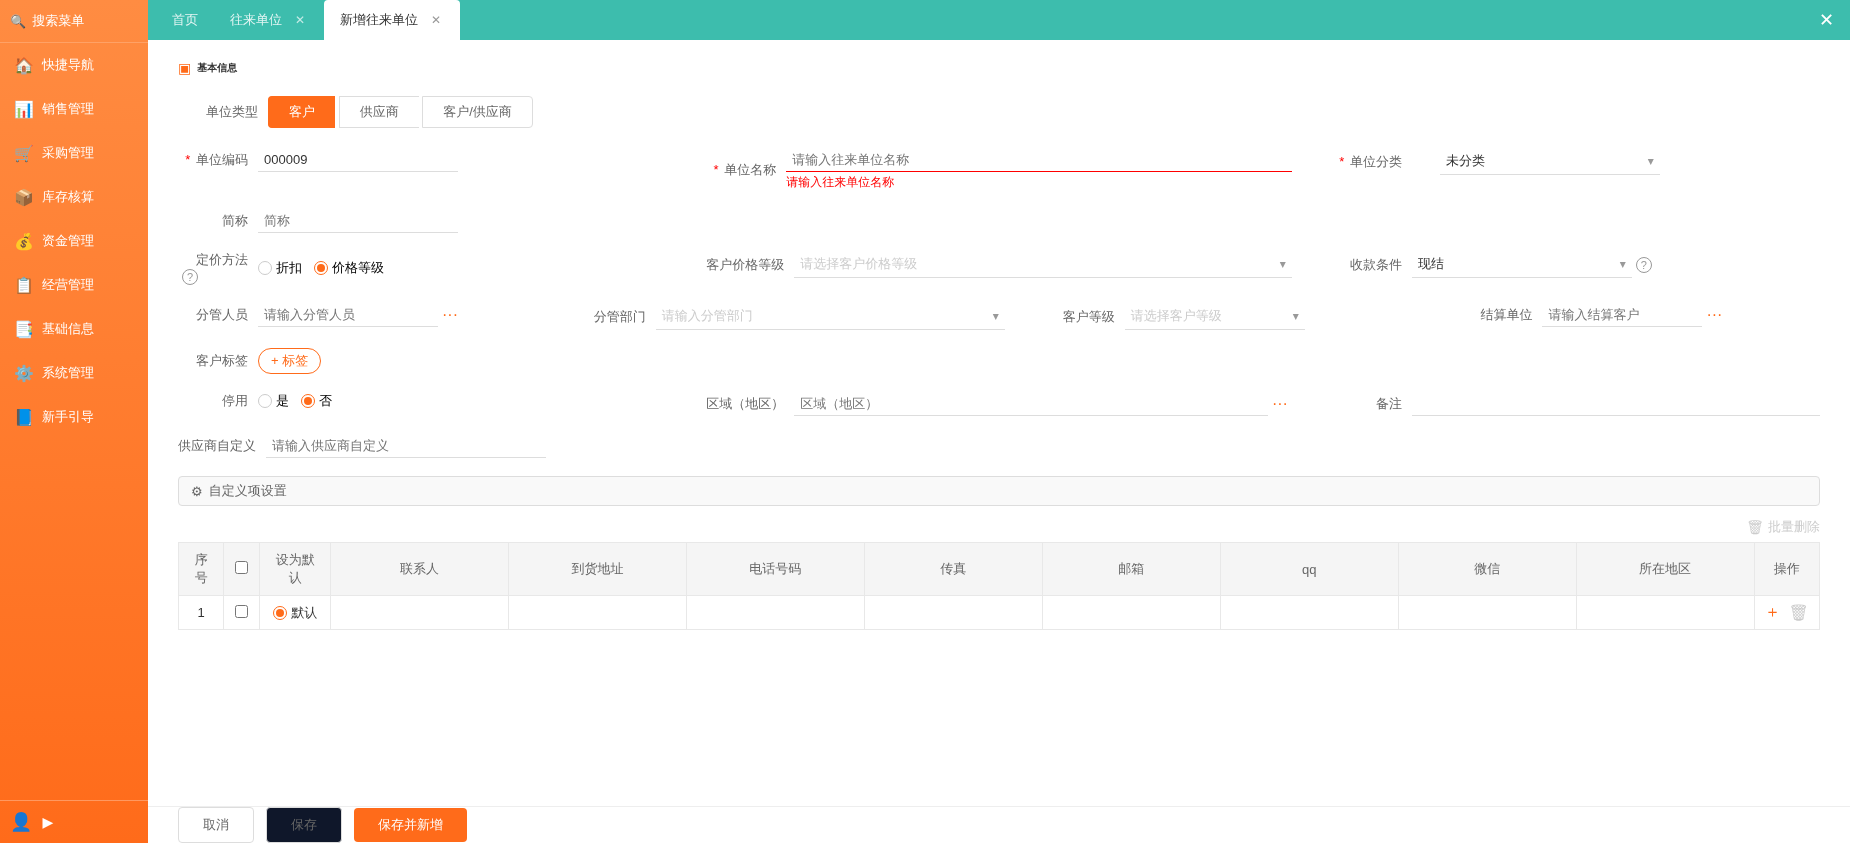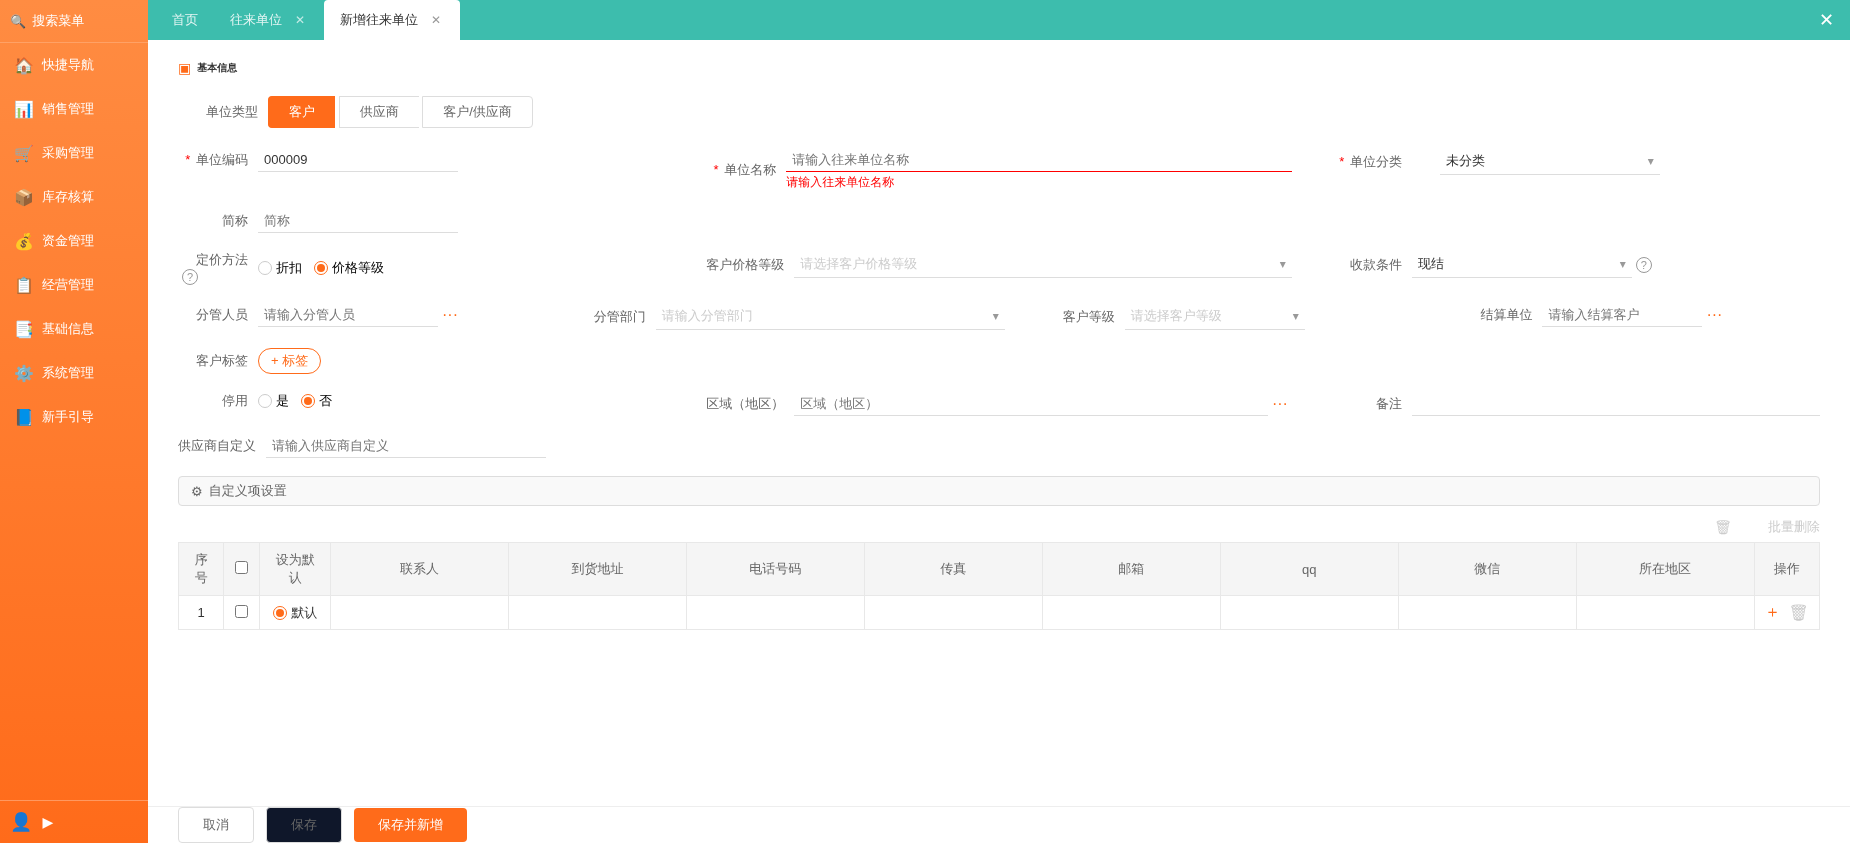--- a/index.html
+++ b/index.html
@@ -551,21 +551,21 @@
       </div>
     </div>
 
     <div class="custom-settings-btn">
       <span>⚙</span>
       <span>自定义项设置</span>
     </div>
 
     <div class="batch-delete">
       <span style="font-size:14px;">🗑</span>
-      <span style="cursor:pointer;margin-left:32px;">批量删除</span>
+      <span style="cursor:pointer;">批量删除</span>
     </div>
 
     <table class="data-table">
       <thead>
         <tr>
           <th>序号</th>
           <th style="width:36px;"><input type="checkbox" style=""></th>
           <th>设为默认</th>
           <th>联系人</th>
           <th>到货地址</th>

